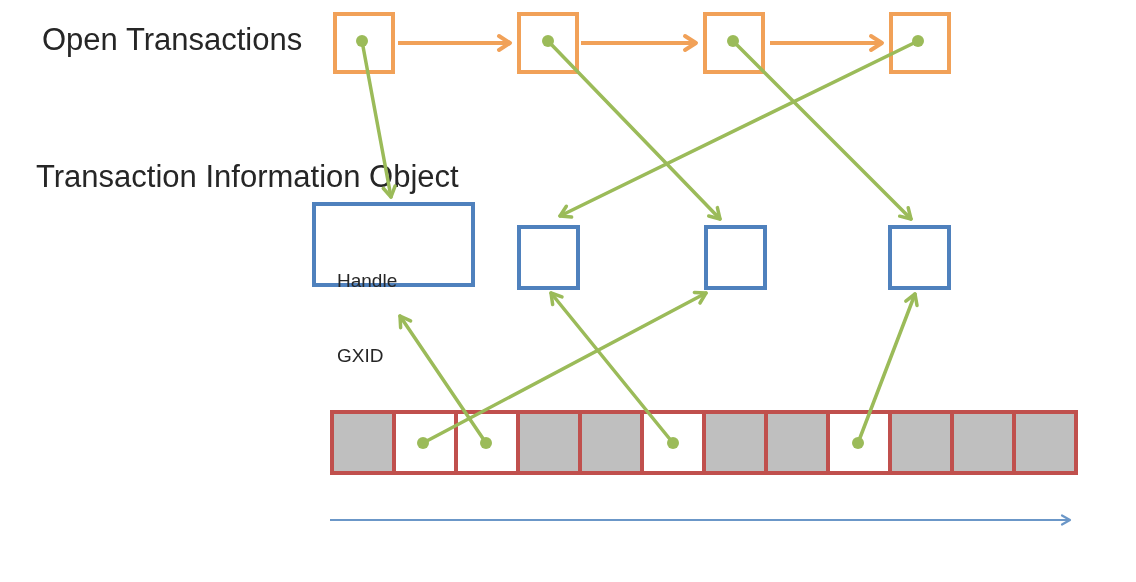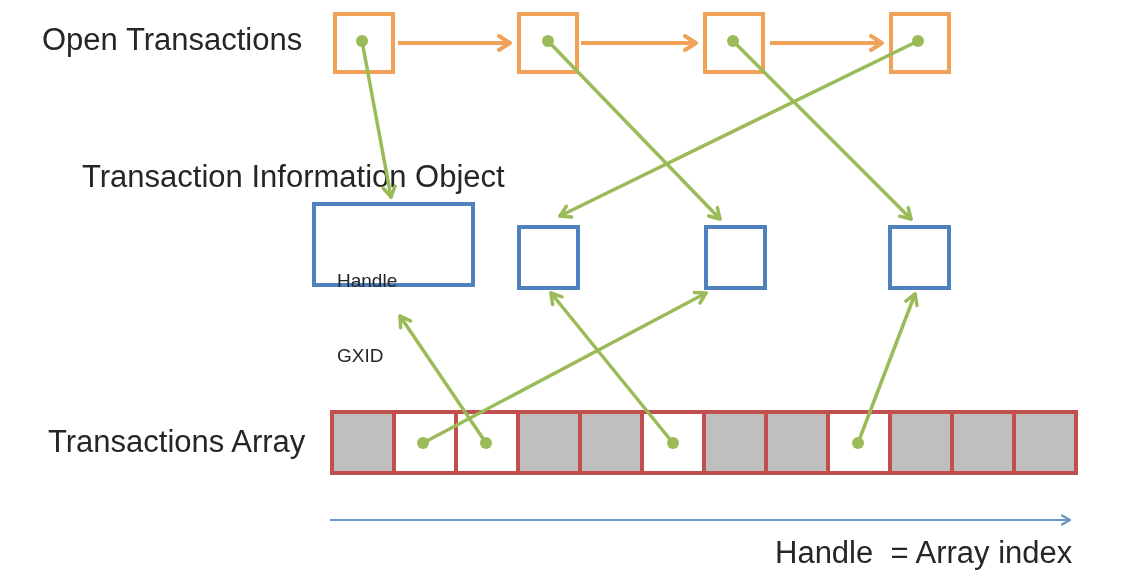--- a/index.html
+++ b/index.html
@@ -2,21 +2,21 @@
 <html style="--orange: #F1A158; --green: #9BBB59; --blue: #4F81BD; --red: #C0504D; --gray: #BFBFBF; --axisblue: #6B97C8; --text: #262626;"><head>
 <meta charset="utf-8">
 <style>
   html,body{margin:0;padding:0;background:#fff;}
   #stage{
     position:relative;width:1136px;height:582px;background:#fff;overflow:hidden;
     font-family:"Liberation Sans","DejaVu Sans",sans-serif;color:var(--text,#262626);
   }
   .lbl{position:absolute;font-size:31px;line-height:1.1;color:var(--text);white-space:pre;}
   #lbl-open{left:42px;top:23px;}
-  #lbl-tio{left:36px;top:160px;margin-left:46px;}
+  #lbl-tio{left:36px;top:160px;}
   #lbl-tarr{left:48px;top:425px;}
   #lbl-handle{left:775px;top:536px;}
 
   .onode{position:absolute;top:12px;width:62px;height:62px;border:4px solid var(--orange);box-sizing:border-box;background:#fff;}
   #onode-1{left:333px;} #onode-2{left:517px;} #onode-3{left:703px;} #onode-4{left:889px;}
 
   .infobox{position:absolute;border:4px solid var(--blue);box-sizing:border-box;background:#fff;}
   #infobox-main{left:312px;top:202px;width:163px;height:85px;}
   .sbox{top:225px;width:63px;height:65px;}
   #infobox-a{left:517px;} #infobox-b{left:704px;} #infobox-c{left:888px;}
@@ -37,22 +37,20 @@
   .mk-o{stroke:var(--orange);stroke-width:4;fill:none;stroke-linecap:round;stroke-linejoin:round;}
   .mk-b{stroke:var(--axisblue);stroke-width:2.2;fill:none;stroke-linecap:round;stroke-linejoin:round;}
 </style>
 </head>
 <body>
 
 <div id="stage">
 
   <div class="lbl" id="lbl-open">Open Transactions</div>
   <div class="lbl" id="lbl-tio">Transaction Information Object</div>
-  <div class="lbl" id="lbl-tarr">Transactions Array</div>
-  <div class="lbl" id="lbl-handle">Handle  = Array index</div>
 
   <div class="onode" id="onode-1"></div>
   <div class="onode" id="onode-2"></div>
   <div class="onode" id="onode-3"></div>
   <div class="onode" id="onode-4"></div>
 
   <div class="infobox" id="infobox-main">
     <div class="ibtext">
       <div>Handle</div>
       <div>GXID</div>

